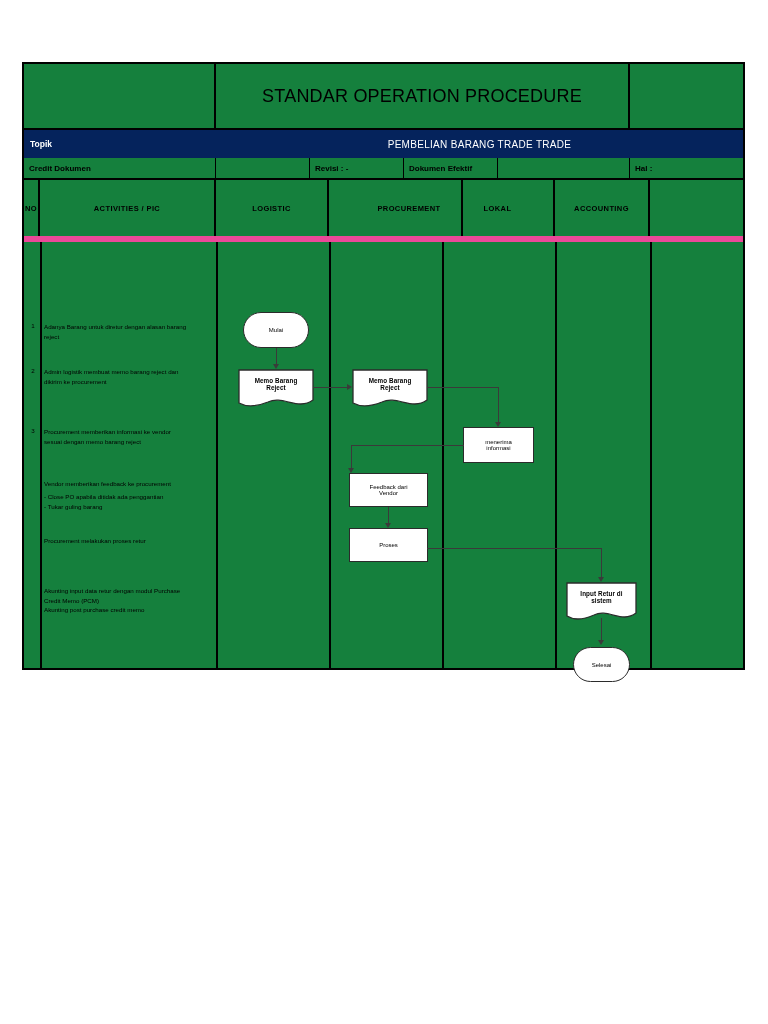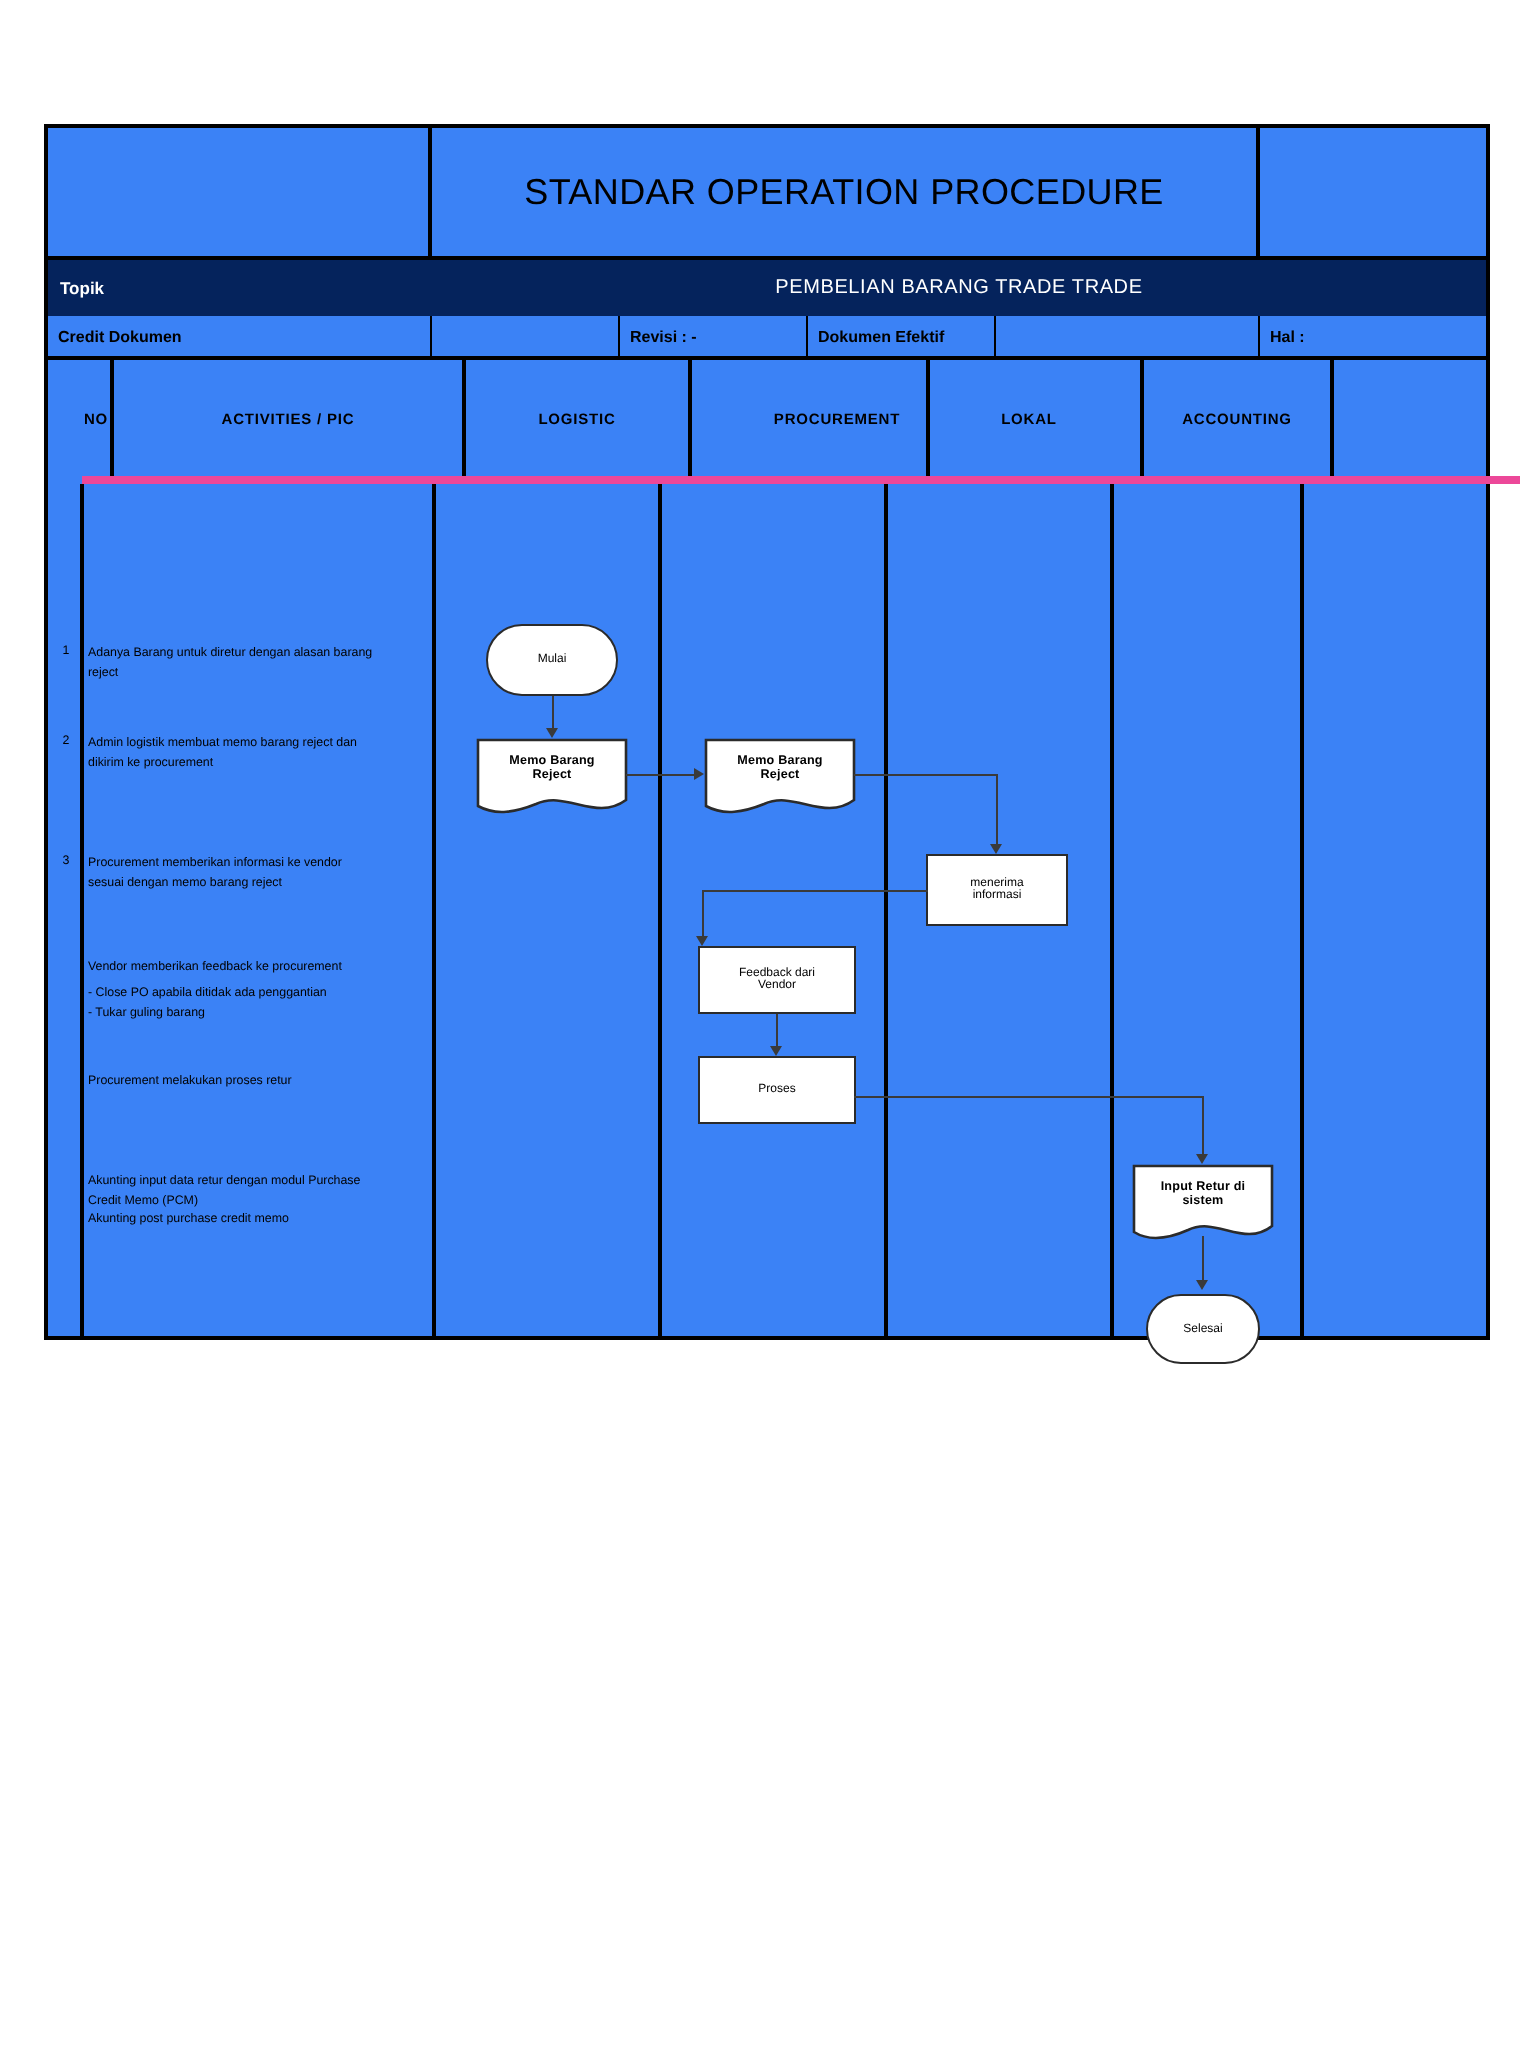--- a/index.html
+++ b/index.html
@@ -11,21 +11,21 @@
     overflow:hidden;
     position:relative;
   }
   #sop-root{position:absolute;left:0;top:0;width:768px;height:1024px;}
 
   
   .sheet{
     position:absolute;left:22px;top:62px;width:723px;height:608px;
     border:2px solid #000;
     box-sizing:border-box;
-    background:#3b82f6;
+    background:#15803d;
   }
 
   
   .title-row{
     position:absolute;left:0;top:0;width:100%;height:66px;
     box-sizing:border-box;
     border-bottom:2px solid #000;
   }
   .title-cell-left{
     position:absolute;left:0;top:0;width:192px;height:100%;
@@ -76,33 +76,33 @@
   .nc-1{left:0;width:192px;}
   .nc-2{left:192px;width:94px;}
   .nc-3{left:286px;width:94px;}
   .nc-4{left:380px;width:94px;}
   .nc-5{left:474px;width:132px;}
   .nc-6{left:606px;right:0;border-right:none;}
 
   
   .colhead-row{
     position:absolute;left:0;top:116px;width:100%;height:62px;
-    border-bottom:4px solid #ec4899;box-sizing:border-box;margin-left:17px;
+    border-bottom:6px solid #ec4899;box-sizing:border-box;
   }
   .ch{
     position:absolute;top:0;height:100%;
     box-sizing:border-box;
     border-right:2px solid #000;
     display:flex;align-items:center;justify-content:center;
   }
   .ch span{font-size:7.5px;font-weight:bold;letter-spacing:.4px;color:#000;text-align:center;}
   .ch-no{left:0;width:16px;}
   .ch-act{left:16px;width:176px;}
   .ch-log{left:192px;width:113px;}
-  .ch-pro{left:305px;width:119px;padding-left:28px;}
+  .ch-pro{left:305px;width:134px;padding-left:28px;}
   .ch-ven{left:418px;width:113px;}
   .ch-acc{left:531px;width:95px;}
   .ch-end{left:626px;right:0;border-right:none;}
 
   
   .body-row{
     position:absolute;left:0;top:178px;width:100%;bottom:0;
   }
   .vline{
     position:absolute;top:0;bottom:0;width:0;

